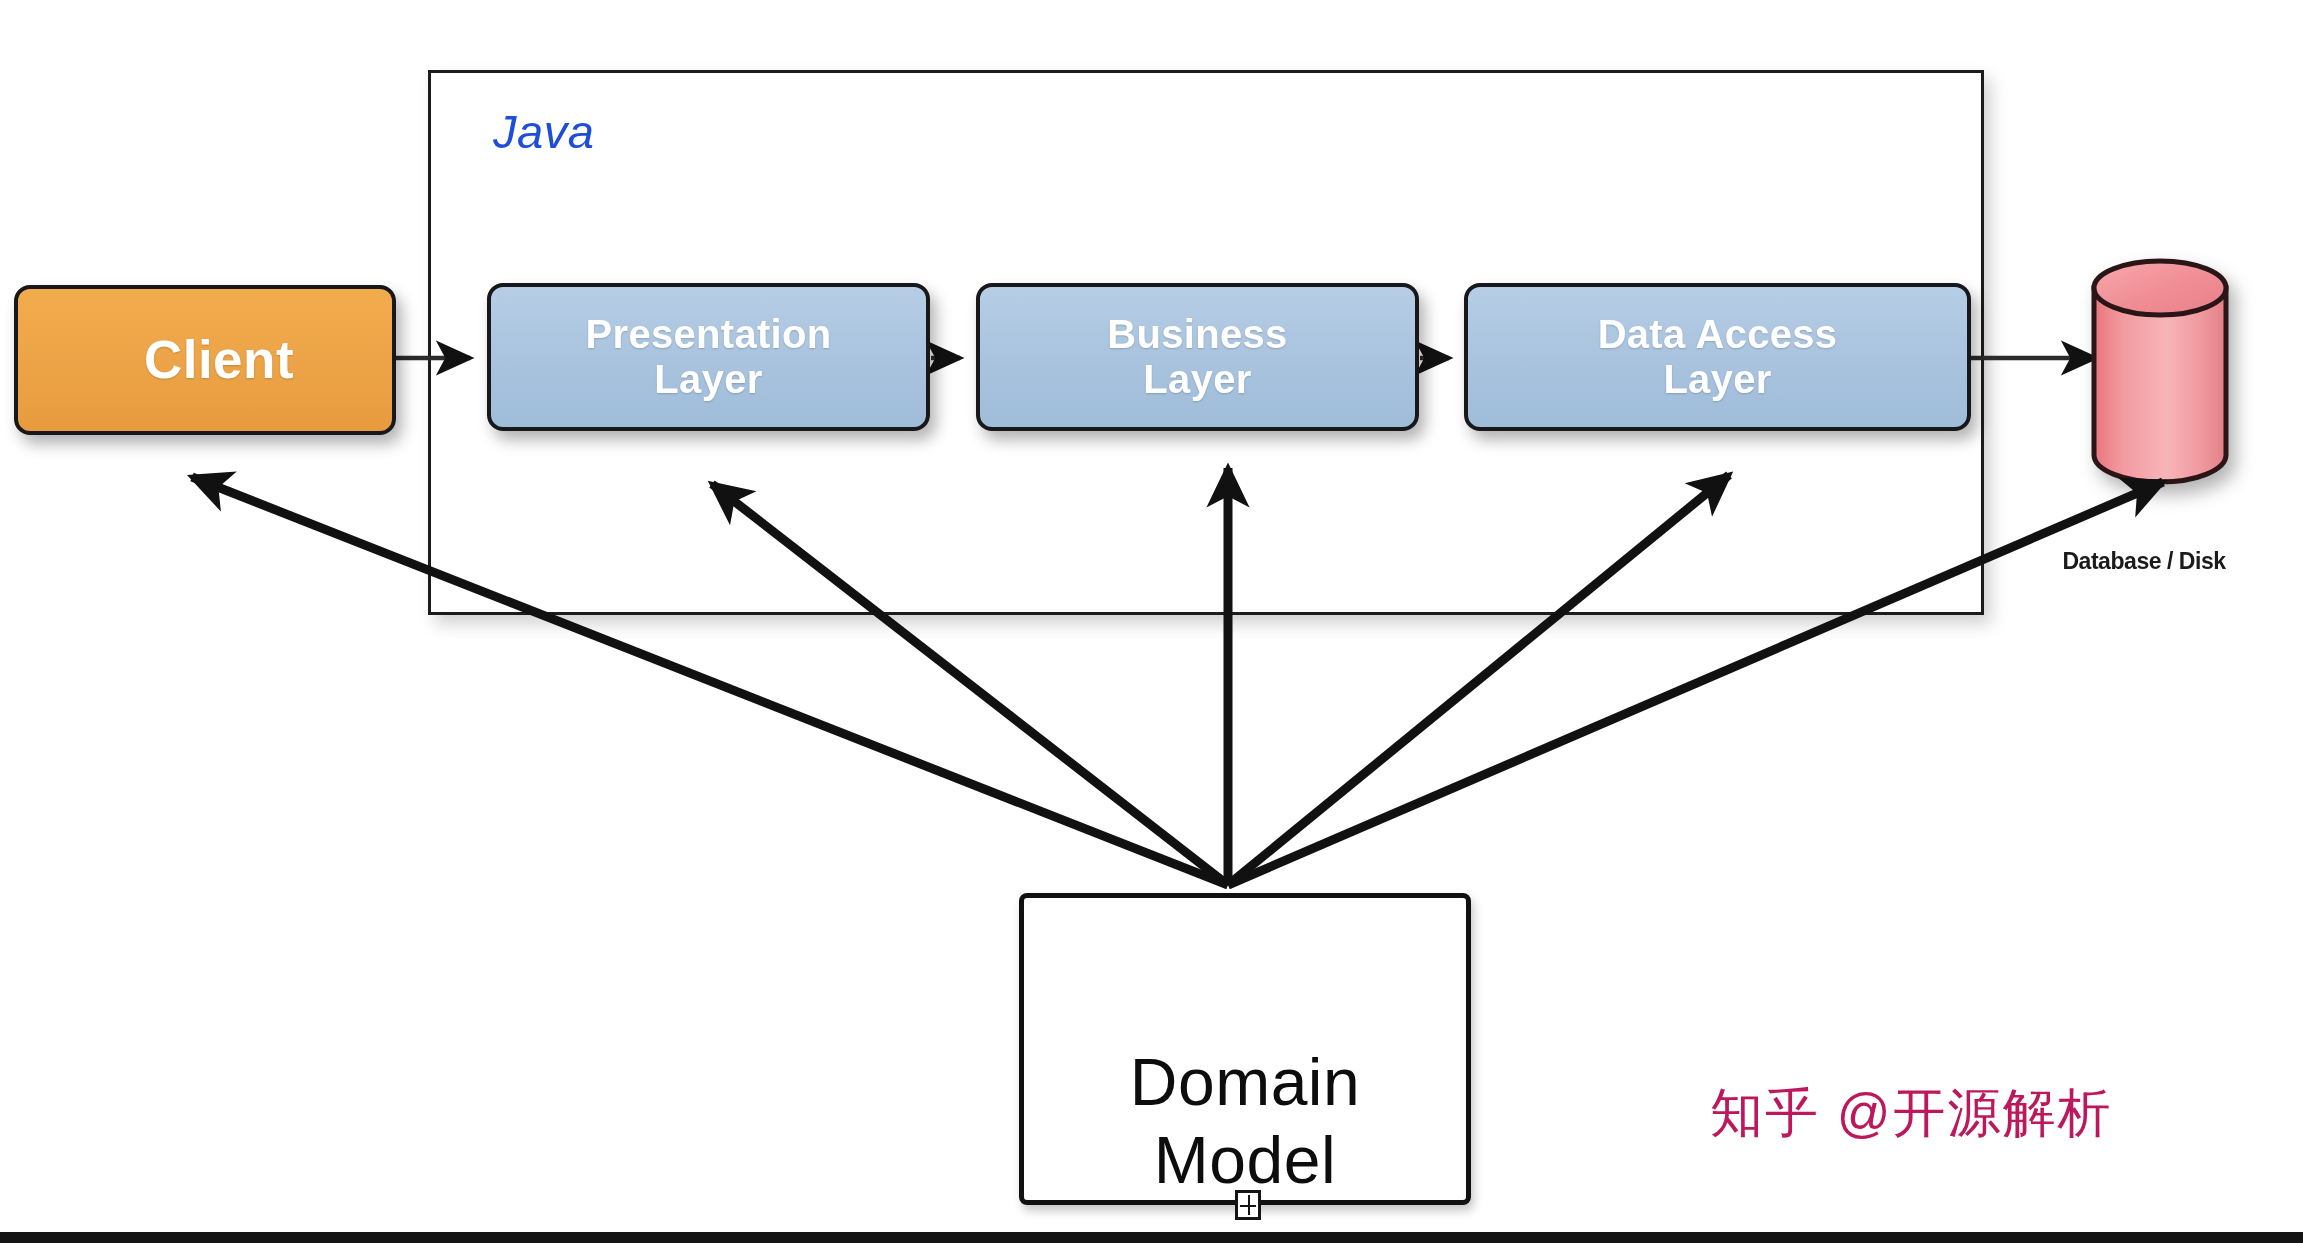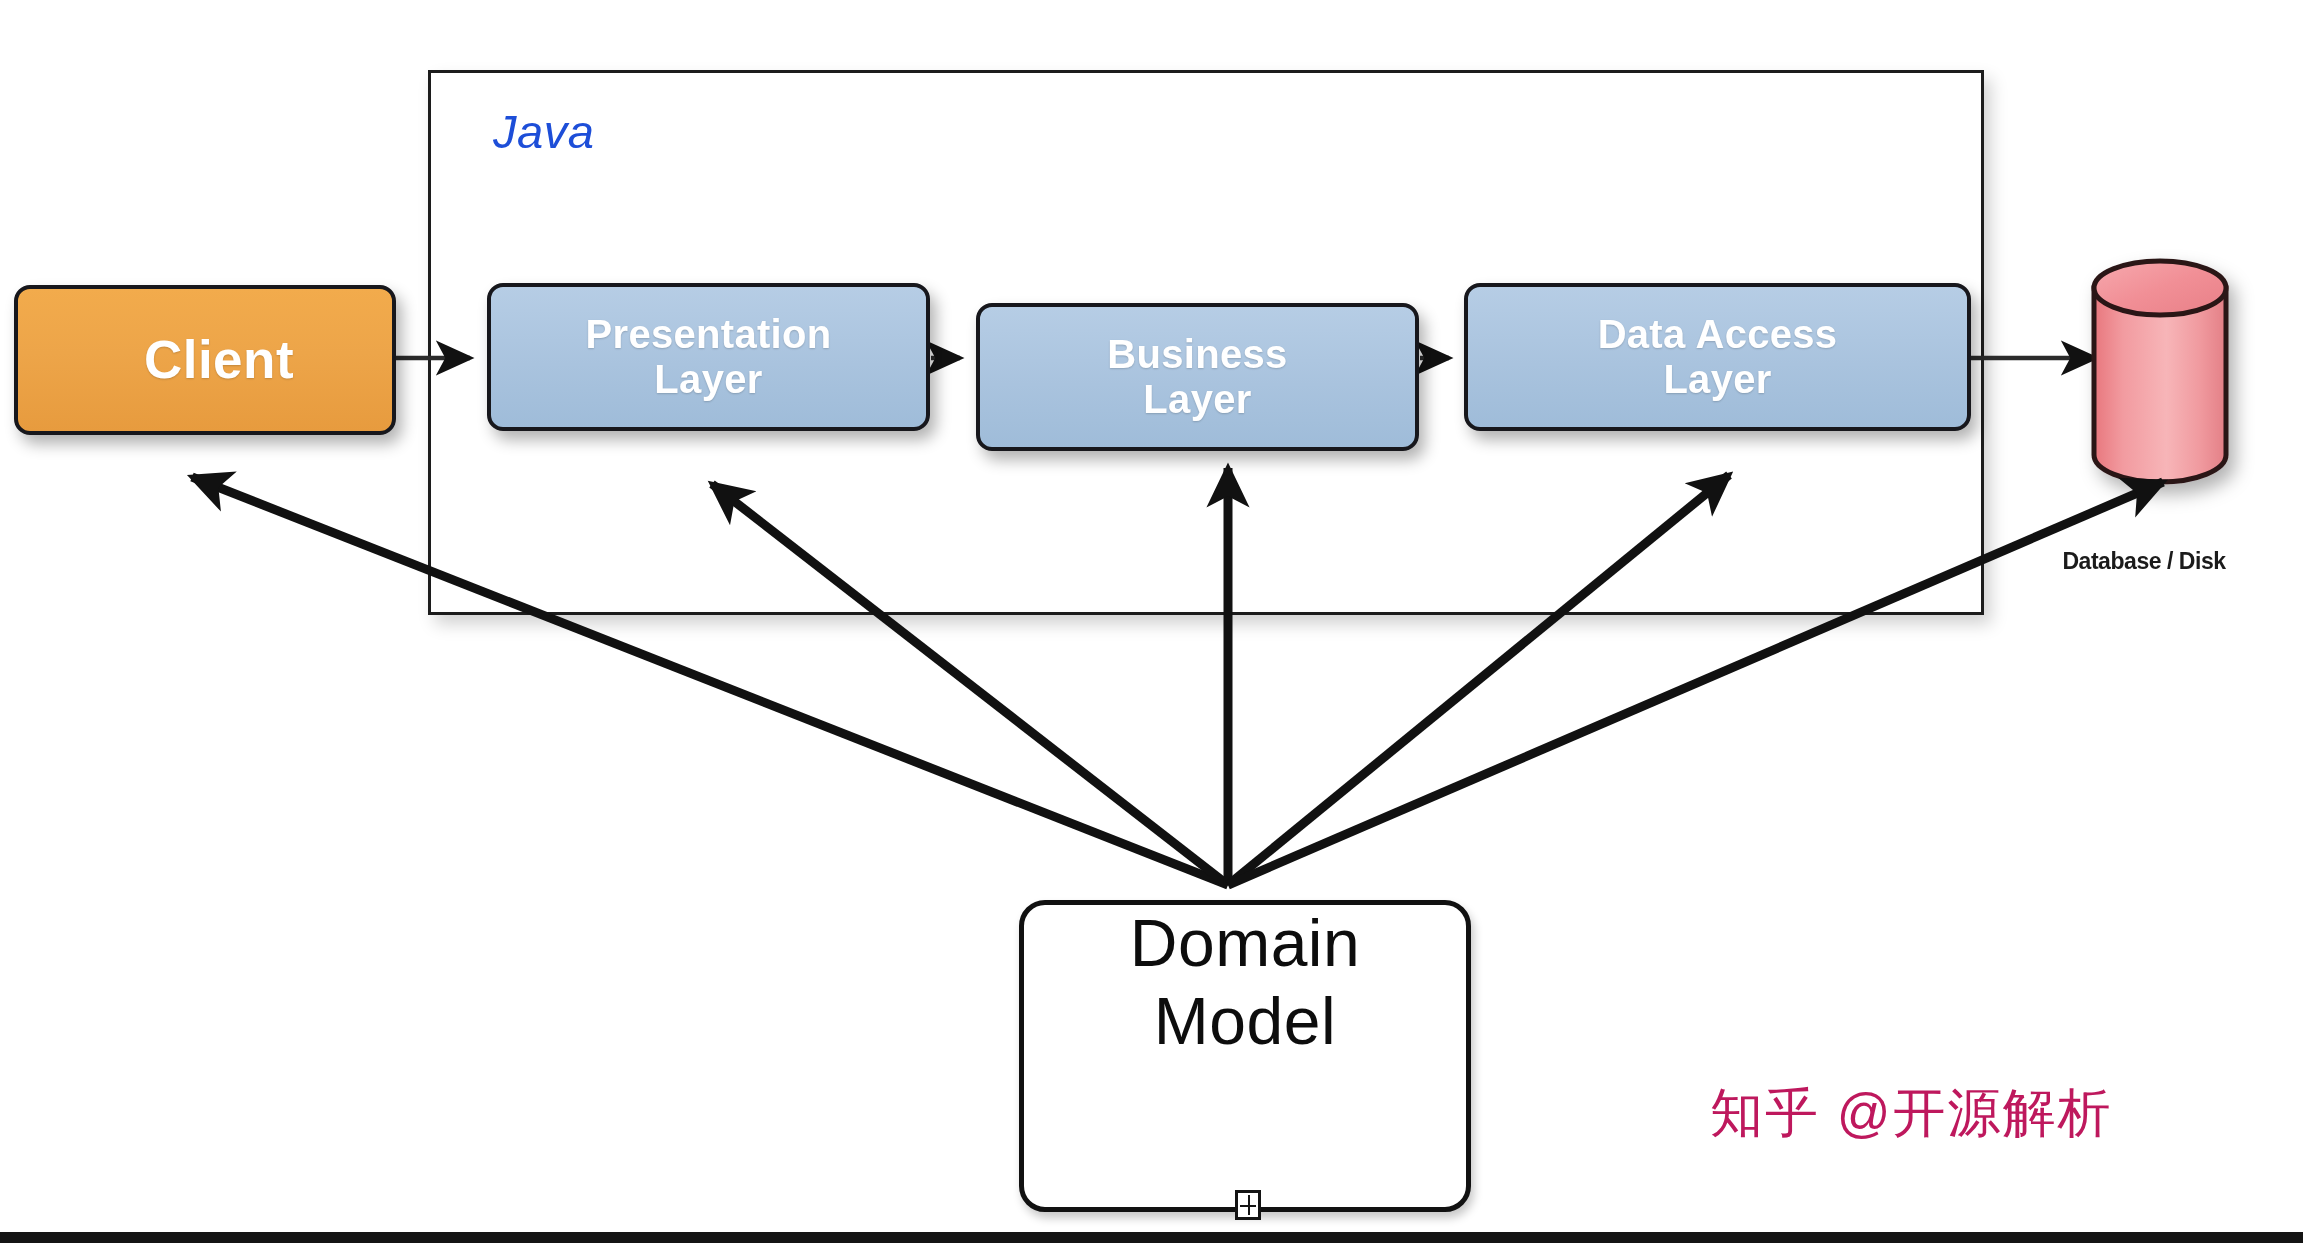--- a/index.html
+++ b/index.html
@@ -79,44 +79,43 @@
     padding-left: 28px;
   }
   .node-layer {
     top: 283px;
     height: 148px;
     background: linear-gradient(180deg, #b6cde5 0%, #a9c3de 55%, #9fbcd9 100%);
     font-size: 40px;
     letter-spacing: 0.3px;
   }
   .node-presentation { left: 487px;  width: 443px; }
-  .node-business     { left: 976px;  width: 443px; margin-top: 20px; }
+  .node-business     { left: 976px;  width: 443px; }
   .node-data-access  { left: 1464px; width: 507px; }
 
   .node-domain {
     position: absolute;
     left: 1019px;
     top: 893px;
     width: 452px;
     height: 312px;
     box-sizing: border-box;
     border: 5px solid #111111;
-    border-radius: 26px;
+    border-radius: 8px;
     background: #ffffff;
     display: flex;
-    align-items: flex-start;
+    align-items: flex-end;
     justify-content: center;
     text-align: center;
     color: #0d0d0d;
     font-size: 66px;
     font-weight: 300;
     line-height: 1.18;
     letter-spacing: 0.5px;
     box-shadow: 3px 6px 10px rgba(0,0,0,0.22);
-    margin-top: 7px;
   }
   .node-domain-handle {
     position: absolute;
     left: 1235px;
     top: 1190px;
     width: 26px;
     height: 30px;
     box-sizing: border-box;
     border: 3px solid #141414;
     background: #ffffff;

